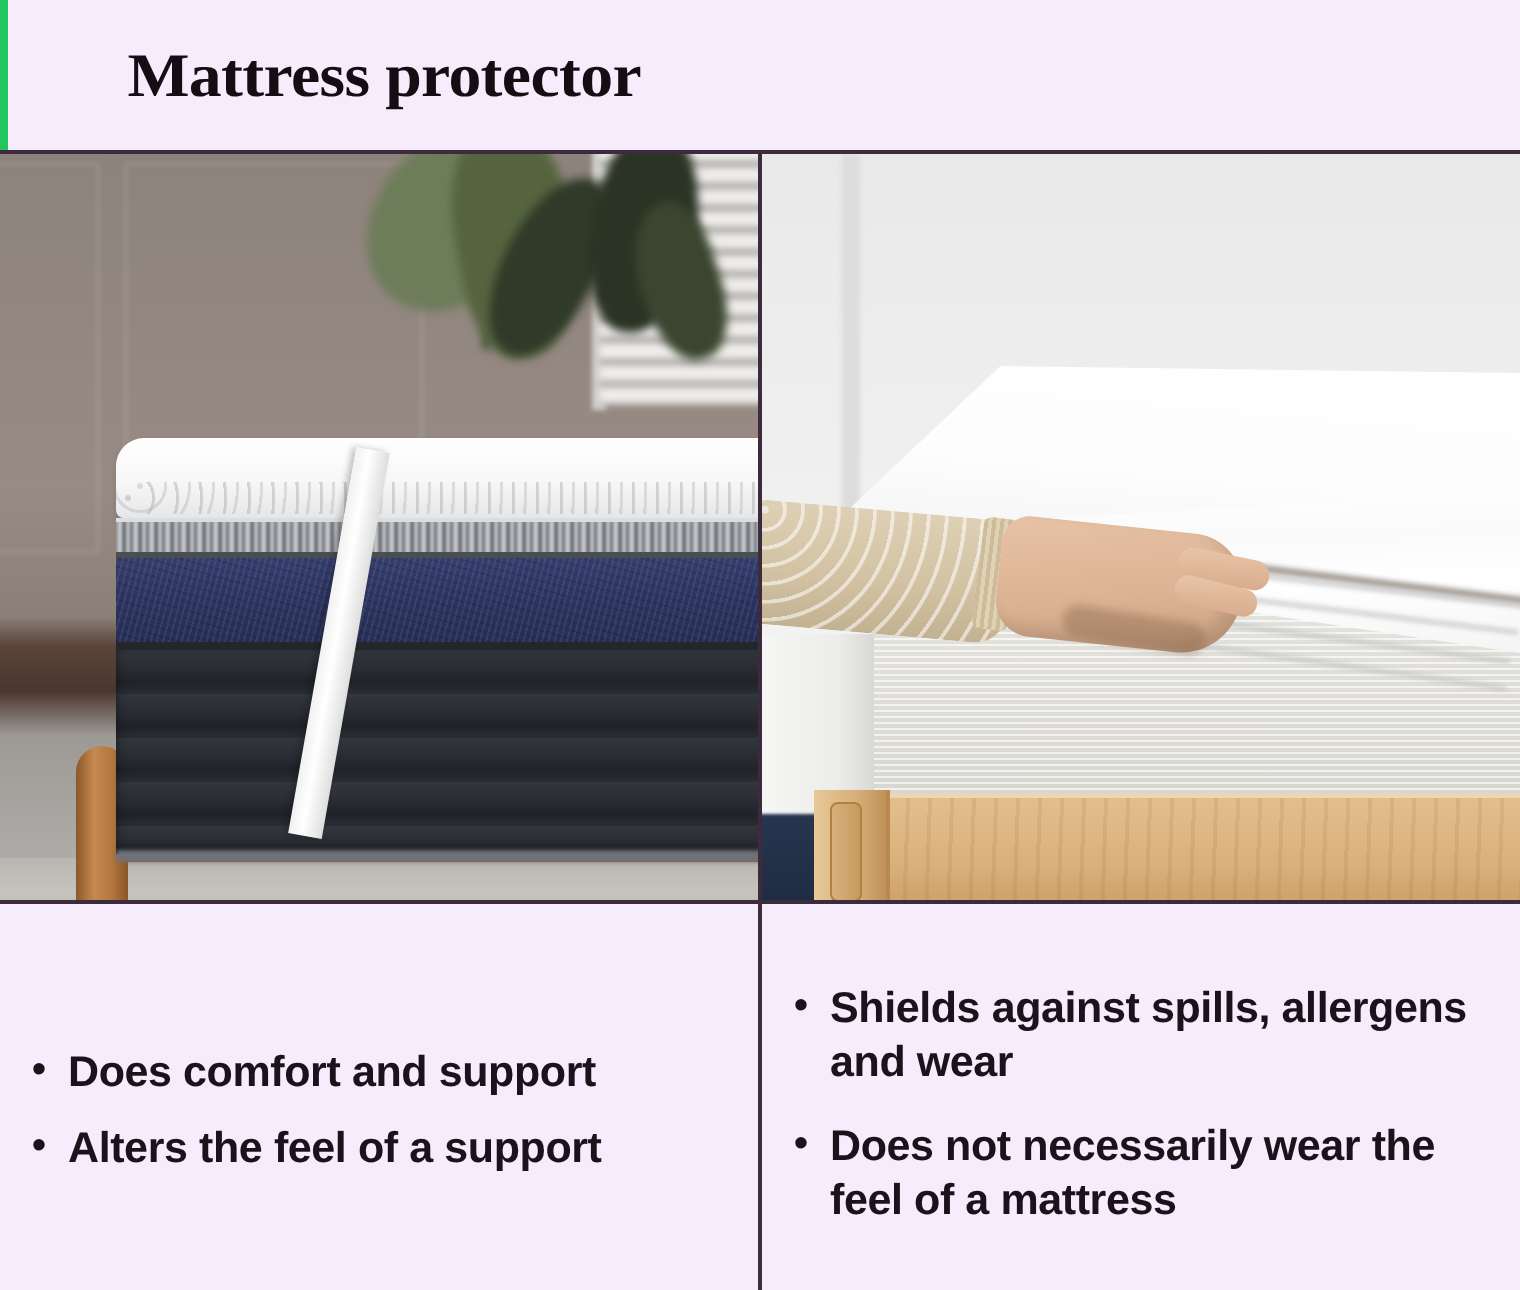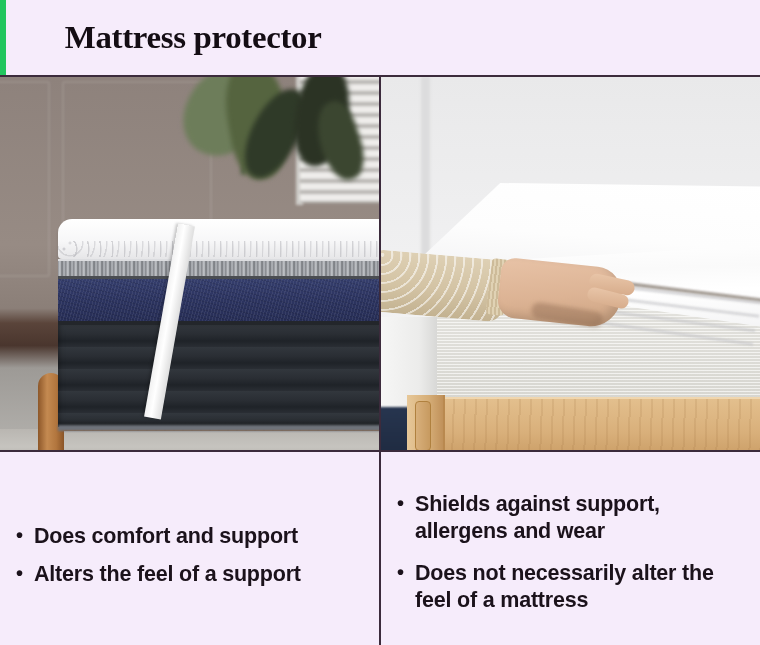--- a/index.html
+++ b/index.html
@@ -34,21 +34,21 @@
   }
   .header-cell {
     width: 380px;
     height: 75px;
     display: flex;
     align-items: center;
     justify-content: center;
     position: relative;
   }
   .header-cell.right-cell {
-    border-left: 6px solid #22c55e;
+    border-left: 4px solid #22c55e;
   }
   .header-title {
     font-family: "Liberation Serif", serif;
     font-weight: bold;
     font-size: 31px;
     letter-spacing: -0.3px;
     color: #140d14;
     white-space: nowrap;
     transform: scaleX(1.06);
   }
@@ -484,22 +484,22 @@
           <span class="bullet-dot">•</span>
           <span class="bullet-text">Alters the feel of a support</span>
         </li>
       </ul>
     </div>
 
     <div class="bullet-cell right-cell">
       <ul class="bullet-list">
         <li class="bullet-item">
           <span class="bullet-dot">•</span>
-          <span class="bullet-text">Shields against support, allergens and wear</span>
+          <span class="bullet-text">Shields against spills, allergens and wear</span>
         </li>
         <li class="bullet-item">
           <span class="bullet-dot">•</span>
-          <span class="bullet-text">Does not necessarily alter the feel of a mattress</span>
+          <span class="bullet-text">Does not necessarily wear the feel of a mattress</span>
         </li>
       </ul>
     </div>
   </div>
 </div>
 
 </body></html>

